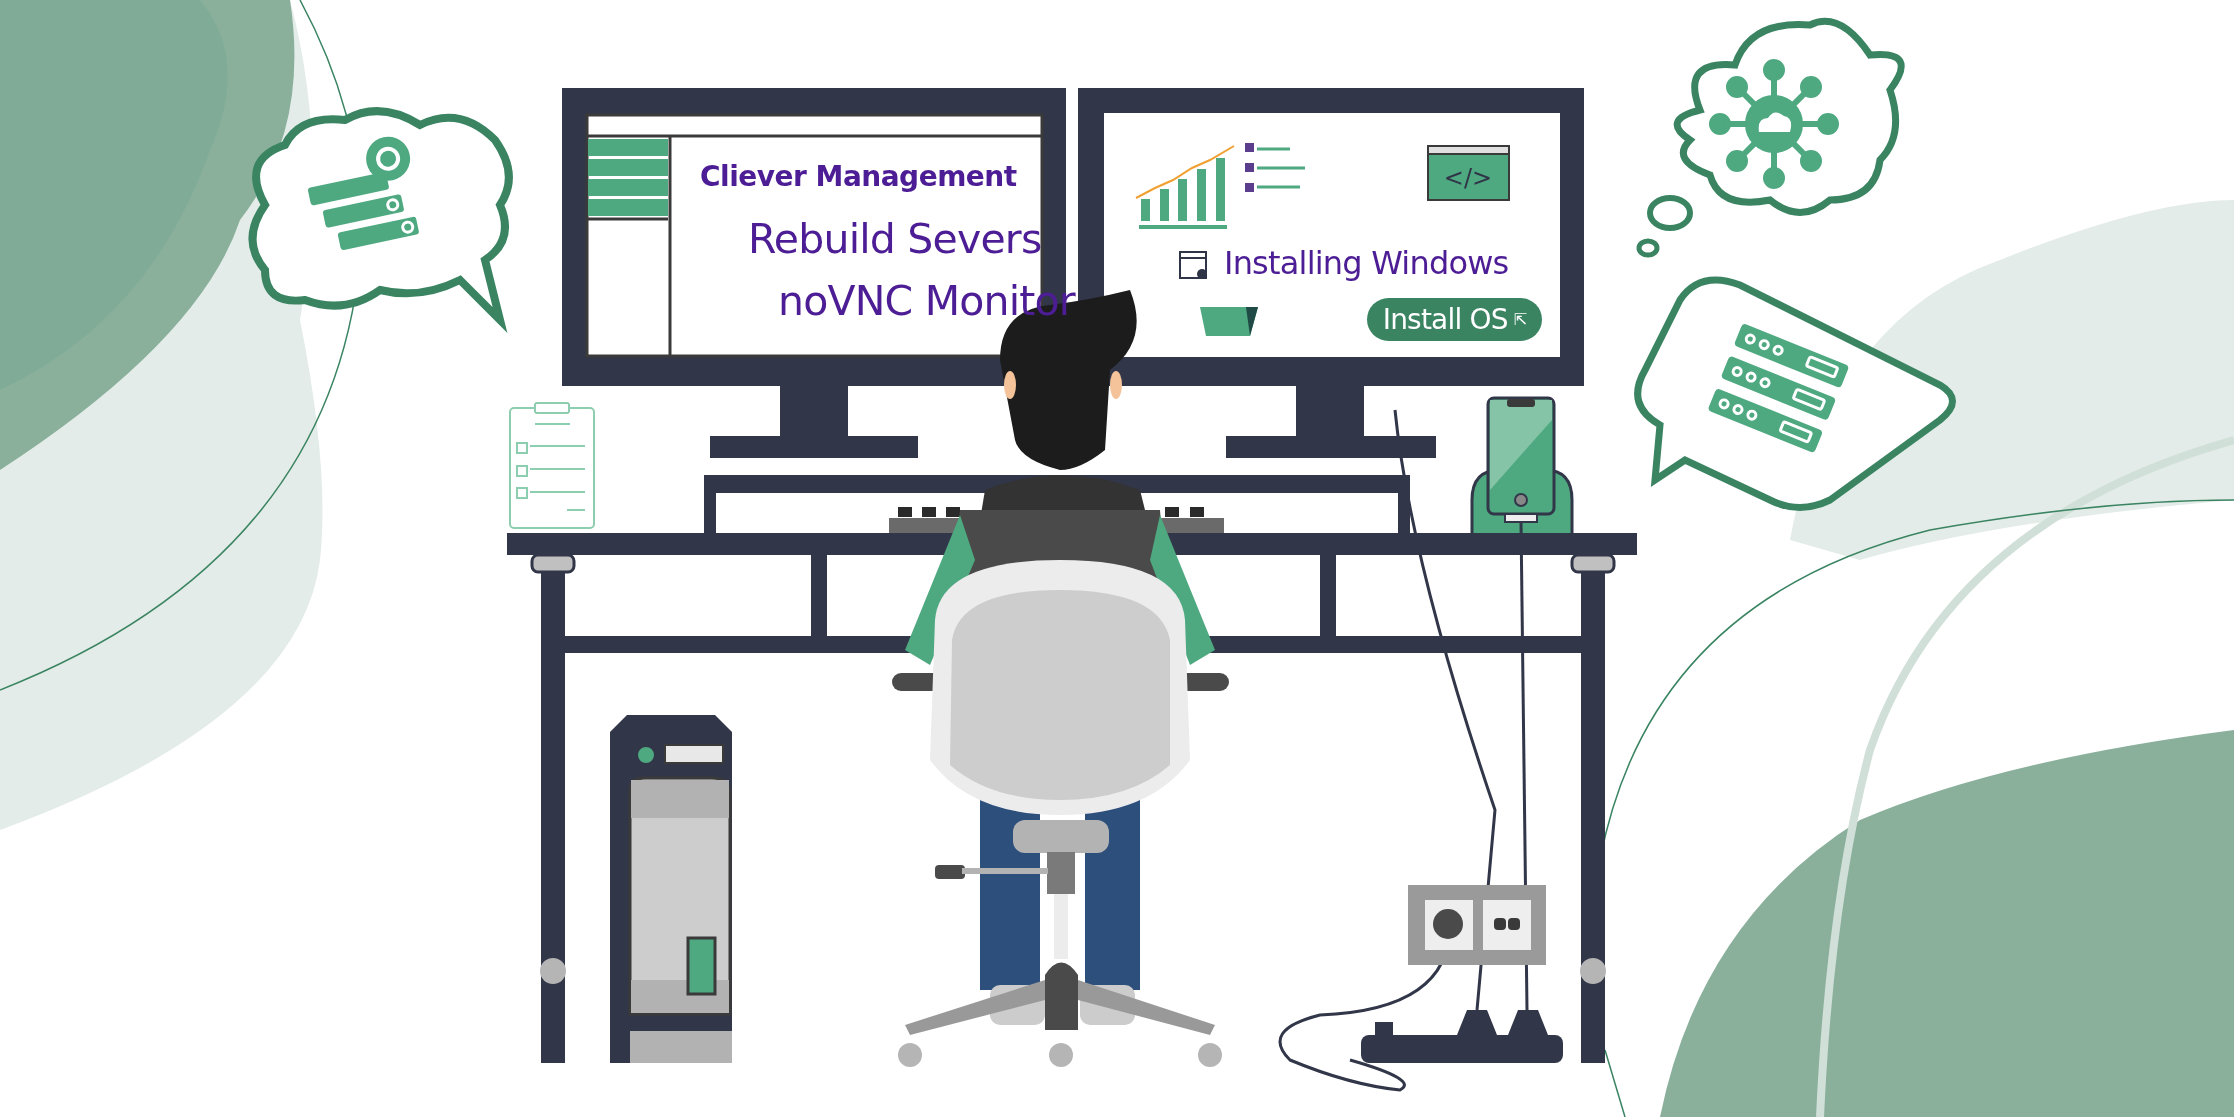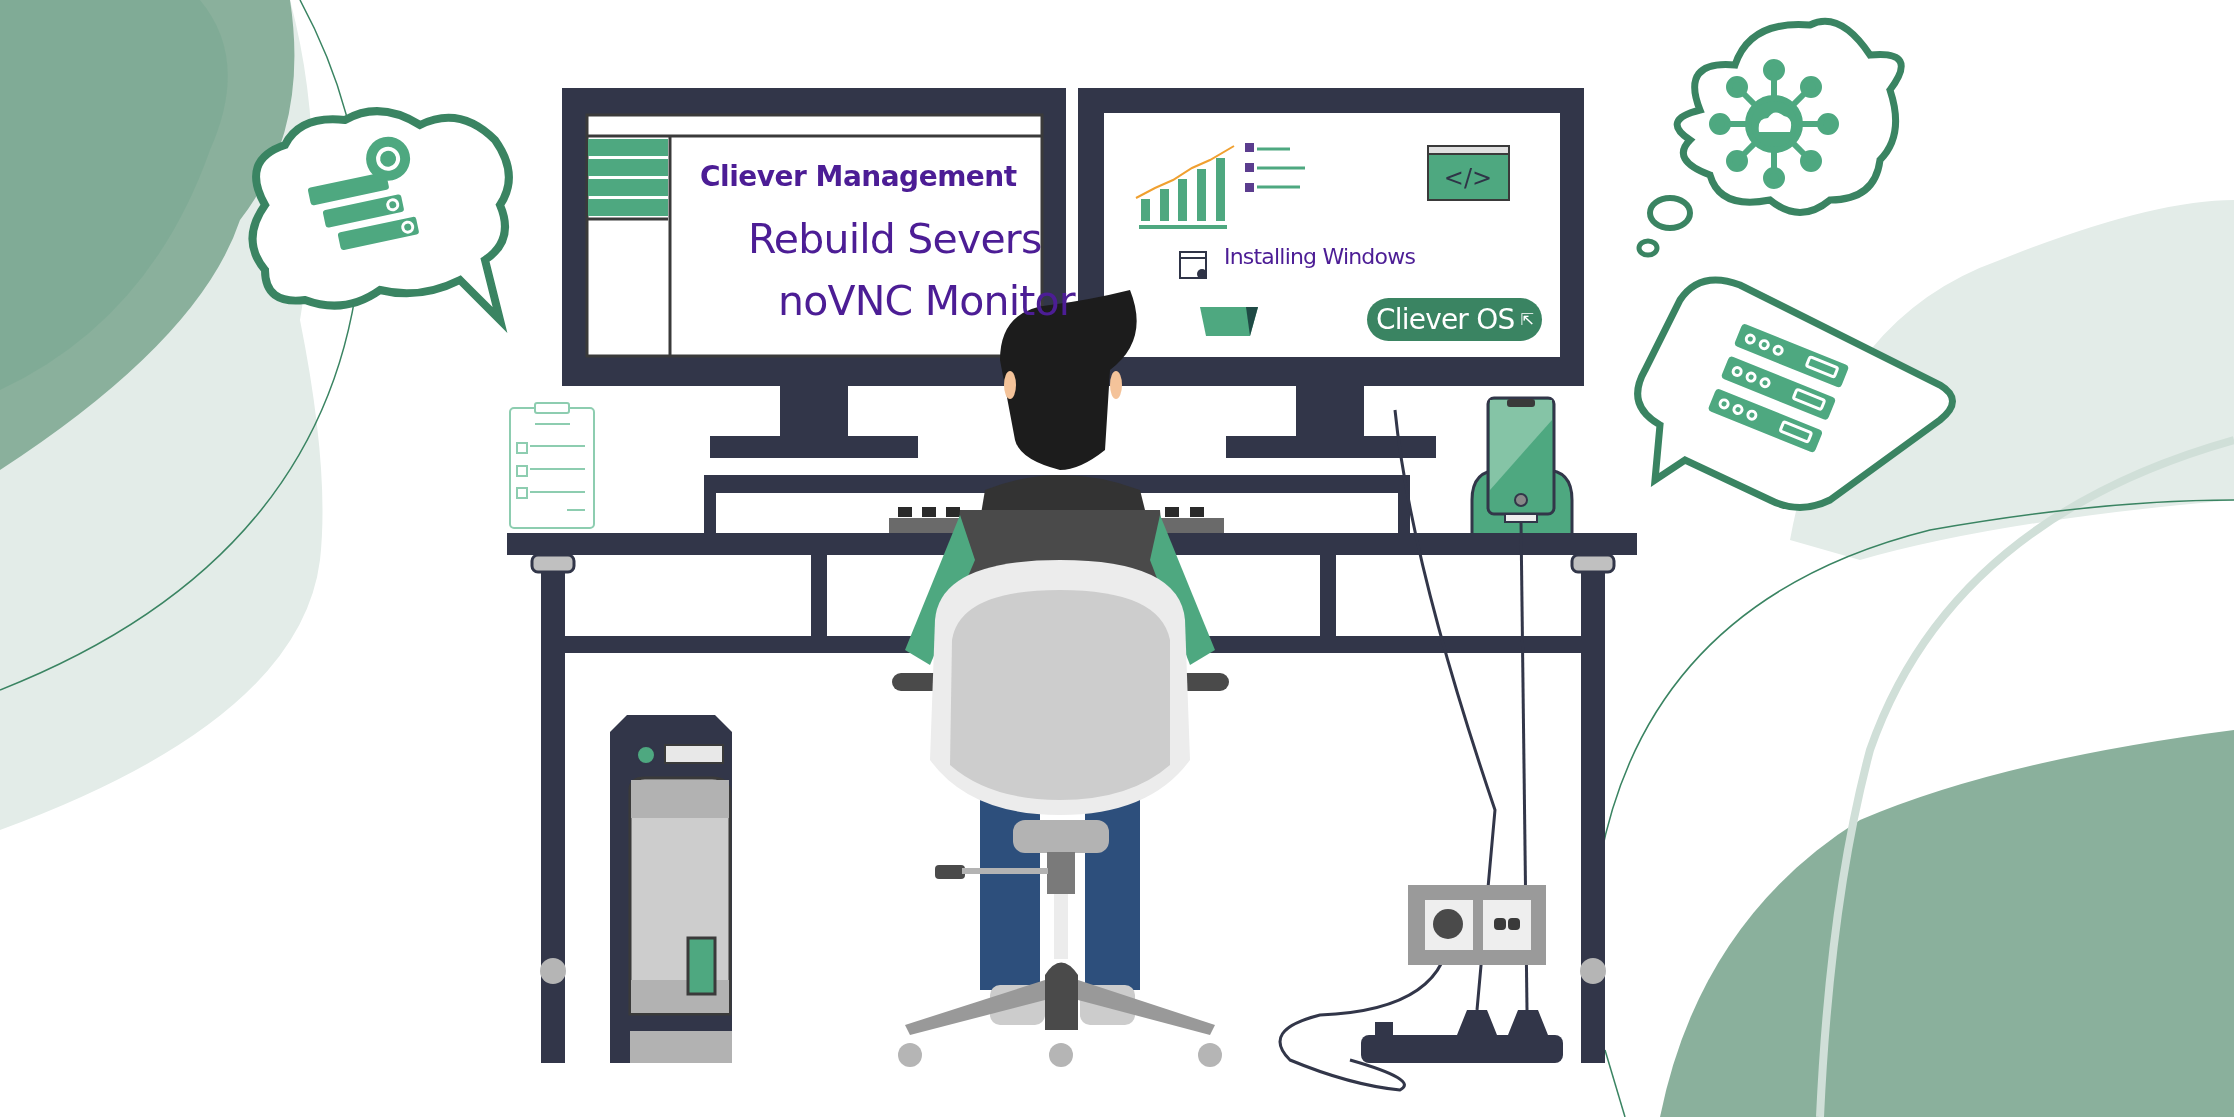--- a/index.html
+++ b/index.html
@@ -255,18 +255,18 @@
     <circle cx="910" cy="1055" r="12" fill="#b5b5b5"></circle>
     <circle cx="1210" cy="1055" r="12" fill="#b5b5b5"></circle>
     <circle cx="1061" cy="1055" r="12" fill="#b5b5b5"></circle>
   </g>
 </svg>
 
   
   <div class="screen-text title-bold" style="left:700px; top:160px;">Cliever Management</div>
   <div class="screen-text menu-item" style="left:748px; top:215px;">Rebuild Severs</div>
   <div class="screen-text menu-item" style="left:778px; top:277px;">noVNC Monitor</div>
-  <div class="screen-text" style="left:1224px; top:244px; font-size:22px; letter-spacing:-0.8px;">Installing Windows</div>
+  <div class="screen-text" style="left:1224px; top:244px; font-size:32px; letter-spacing:-0.8px;">Installing Windows</div>
   <div class="install-btn" style="left:1367px; top:298px; width:175px; height:43px;">
-    <span>Cliever OS</span>
+    <span>Install OS</span>
     <span class="cursor">⇱</span>
   </div>
 </div>
 
 </body></html>

